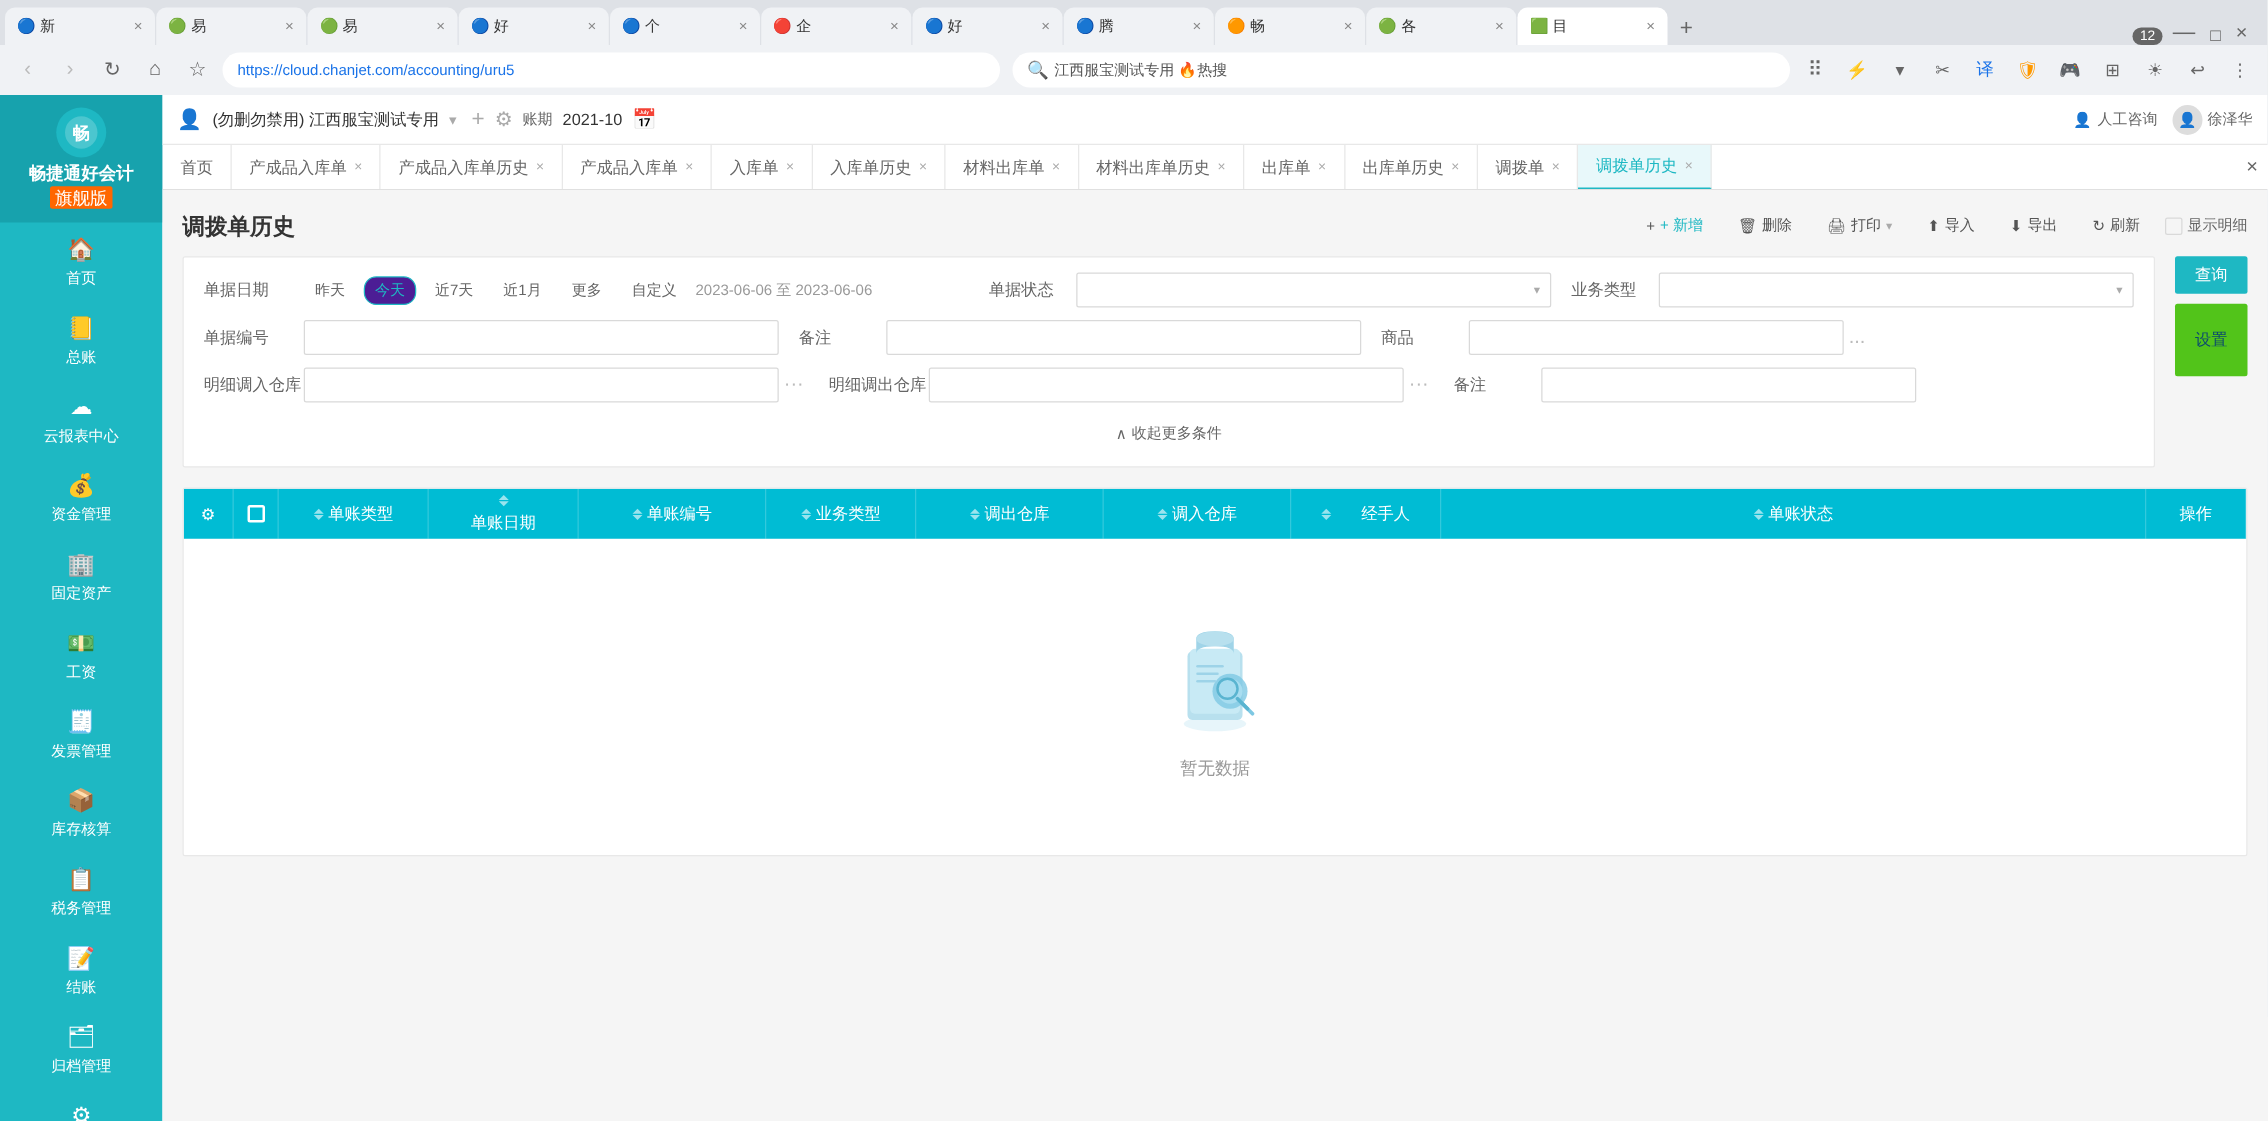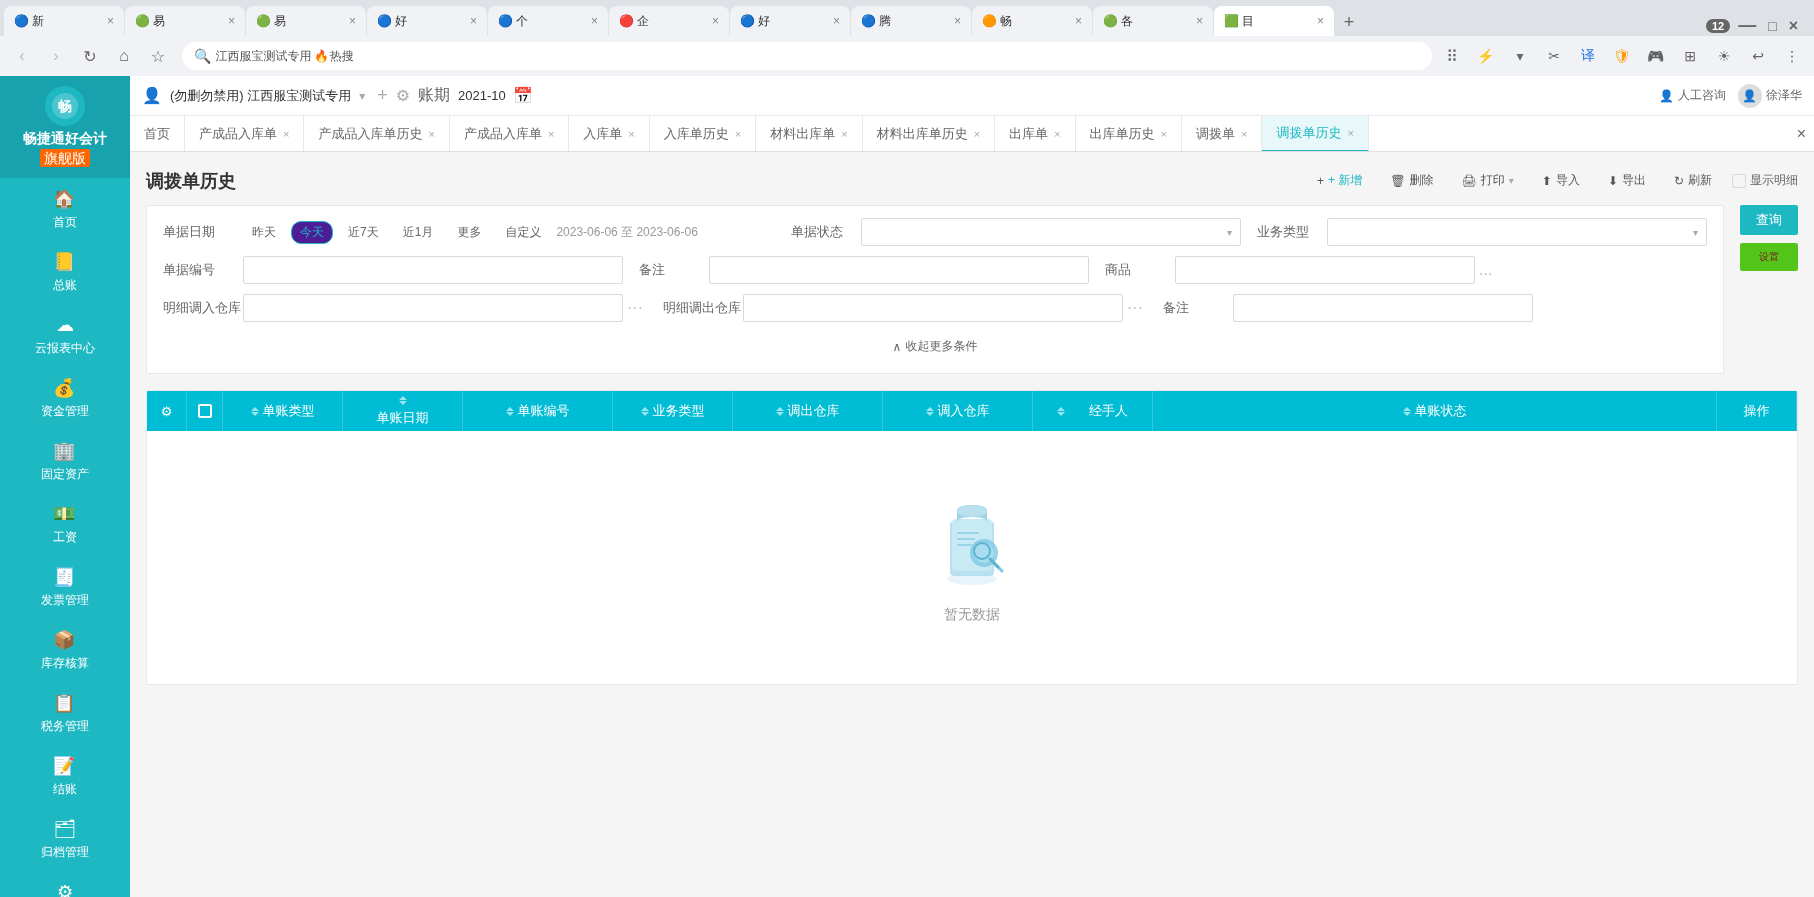--- a/index.html
+++ b/index.html
@@ -32,21 +32,21 @@
     .sidebar-item { display: flex; flex-direction: column; align-items: center; padding: 10px 4px; color: #fff; cursor: pointer; gap: 4px; }
     .sidebar-item .s-icon { font-size: 18px; }
     .sidebar-item .s-label { font-size: 12px; }
 
     
     .main-content { flex: 1; display: flex; flex-direction: column; background: #f0f2f5; overflow: hidden; }
 
     
     .top-bar { background: #fff; height: 40px; display: flex; align-items: center; padding: 0 12px; gap: 8px; border-bottom: 1px solid #e8e8e8; flex-shrink: 0; }
     .company-name { color: #333; font-size: 13px; }
-    .period-label { color: #666; font-size: 16px; }
+    .period-label { color: #666; font-size: 12px; }
     .period-value { color: #333; font-size: 13px; }
     .top-bar-right { margin-left: auto; display: flex; align-items: center; gap: 12px; }
     .service-btn { display: flex; align-items: center; gap: 4px; color: #666; font-size: 12px; cursor: pointer; }
     .user-info { display: flex; align-items: center; gap: 4px; color: #666; font-size: 12px; cursor: pointer; }
 
     
     .page-tabs { background: #fff; height: 36px; display: flex; align-items: center; border-bottom: 1px solid #e0e0e0; overflow-x: auto; flex-shrink: 0; }
     .page-tab { display: flex; align-items: center; height: 36px; padding: 0 14px; font-size: 13px; color: #666; cursor: pointer; white-space: nowrap; border-right: 1px solid #e8e8e8; gap: 6px; flex-shrink: 0; }
     .page-tab.active { color: #1eb8c3; background: #e8f8fa; border-bottom: 2px solid #1eb8c3; }
     .page-tab .tab-x { font-size: 11px; color: #aaa; cursor: pointer; }
@@ -69,21 +69,21 @@
     .date-quick-btn { padding: 2px 8px; font-size: 12px; color: #666; cursor: pointer; border: 1px solid transparent; border-radius: 2px; }
     .date-quick-btn.active { color: #1eb8c3; background: #4c1d95; border-color: #1eb8c3; border-radius: 10px; }
     .date-range-text { font-size: 12px; color: #999; }
     .filter-input { flex: 1; height: 28px; border: 1px solid #d9d9d9; border-radius: 2px; padding: 0 8px; font-size: 12px; color: #333; outline: none; }
     .filter-select { flex: 1; height: 28px; border: 1px solid #d9d9d9; border-radius: 2px; padding: 0 8px; font-size: 12px; color: #333; background: #fff; cursor: pointer; display: flex; align-items: center; justify-content: space-between; }
     .filter-select .select-arrow { color: #aaa; font-size: 10px; }
     .filter-dots { color: #bbb; font-size: 16px; cursor: pointer; padding: 0 4px; }
 
     .collapse-btn { display: flex; align-items: center; justify-content: center; gap: 4px; color: #666; font-size: 12px; cursor: pointer; padding: 6px 0; text-align: center; }
     .query-btn { background: #1eb8c3; color: #fff; border: none; padding: 6px 16px; font-size: 13px; cursor: pointer; border-radius: 2px; }
-    .settings-btn { background: #52c41a; color: #7f1d1d; border: none; padding: 7px 16px; font-size: 10px; cursor: pointer; border-radius: 2px; margin-top: 4px; }
+    .settings-btn { background: #52c41a; color: #0c4a6e; border: none; padding: 20px 16px; font-size: 13px; cursor: pointer; border-radius: 2px; margin-top: 4px; }
 
     
     .table-wrapper { background: #fff; border: 1px solid #e8e8e8; border-radius: 2px; overflow: hidden; }
     .table-header { background: #00bcd4; display: flex; align-items: center; height: 40px; }
     .th-cell { display: flex; align-items: center; justify-content: center; color: #fff; font-size: 13px; padding: 0 8px; height: 100%; border-right: 1px solid rgba(255,255,255,0.2); gap: 4px; cursor: pointer; flex-shrink: 0; }
     .th-cell.flex-1 { flex: 1; }
     .th-icon { width: 40px; }
     .th-checkbox { width: 36px; }
     .th-sort { display: flex; flex-direction: column; gap: 1px; }
     .th-sort span { display: block; width: 0; height: 0; border-left: 4px solid transparent; border-right: 4px solid transparent; }
@@ -155,34 +155,35 @@
       <span class="tab-favicon">🟢</span>
       <span class="tab-title">各</span>
       <span class="tab-close">×</span>
     </div>
     <div class="browser-tab active">
       <span class="tab-favicon">🟩</span>
       <span class="tab-title">目</span>
       <span class="tab-close">×</span>
     </div>
     <div class="tab-new-btn">+</div>
-    <div style="display:flex;align-items:center;gap:4px;margin-left:auto;padding-right:8px;font-weight:bold;">
+    <div style="display:flex;align-items:flex-end;gap:4px;margin-left:auto;padding-right:8px;">
       <span style="background:#666;color:#fff;font-size:11px;padding:1px 6px;border-radius:10px;">12</span>
       <span style="font-size:18px;color:#666;cursor:pointer;padding:0 4px;">—</span>
       <span style="font-size:14px;color:#666;cursor:pointer;padding:0 4px;">□</span>
       <span style="font-size:16px;color:#666;cursor:pointer;padding:0 4px;">×</span>
     </div>
   </div>
 
   <div class="address-bar-row">
     <div class="nav-btn disabled">‹</div>
     <div class="nav-btn disabled">›</div>
     <div class="nav-btn">↻</div>
     <div class="nav-btn">⌂</div>
     <div class="nav-btn">☆</div>
+    <div class="address-text">https://cloud.chanjet.com/accounting/uru5</div>
     <div style="display:flex;align-items:center;gap:4px;margin-left:4px;flex:1;background:#fff;border-radius:14px;height:28px;padding:0 12px;">
       <span style="font-size:14px;color:#888;">🔍</span>
       <span style="font-size:12px;color:#555;">江西服宝测试专用 🔥热搜</span>
     </div>
     <div class="browser-action-btn" style="font-size:16px;">⠿</div>
     <div class="browser-action-btn" style="color:#f90;">⚡</div>
     <div class="browser-action-btn">▾</div>
     <div class="browser-action-btn">✂</div>
     <div class="browser-action-btn" style="color:#1a73e8;">译</div>
     <div class="browser-action-btn" style="color:#f90;">🛡</div>

